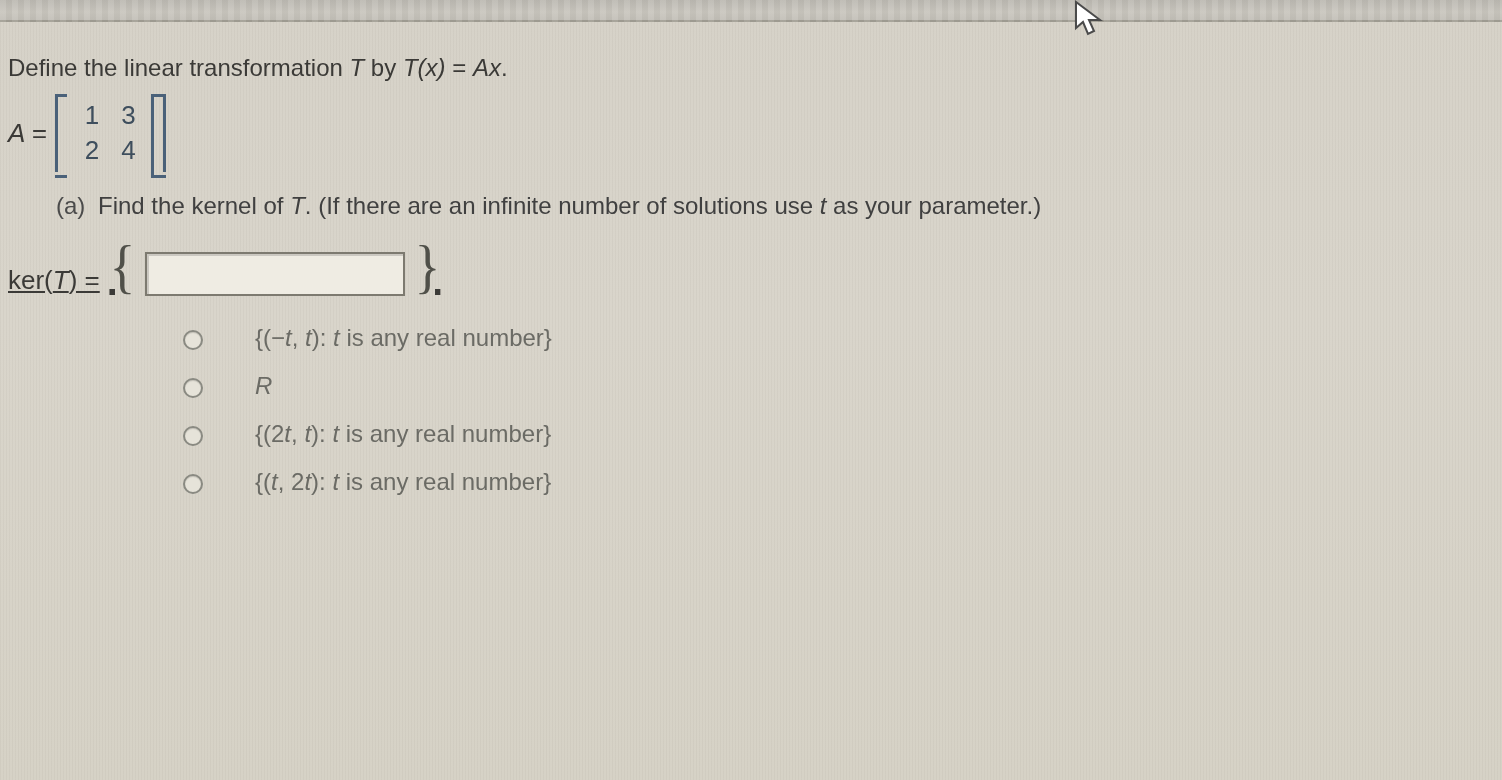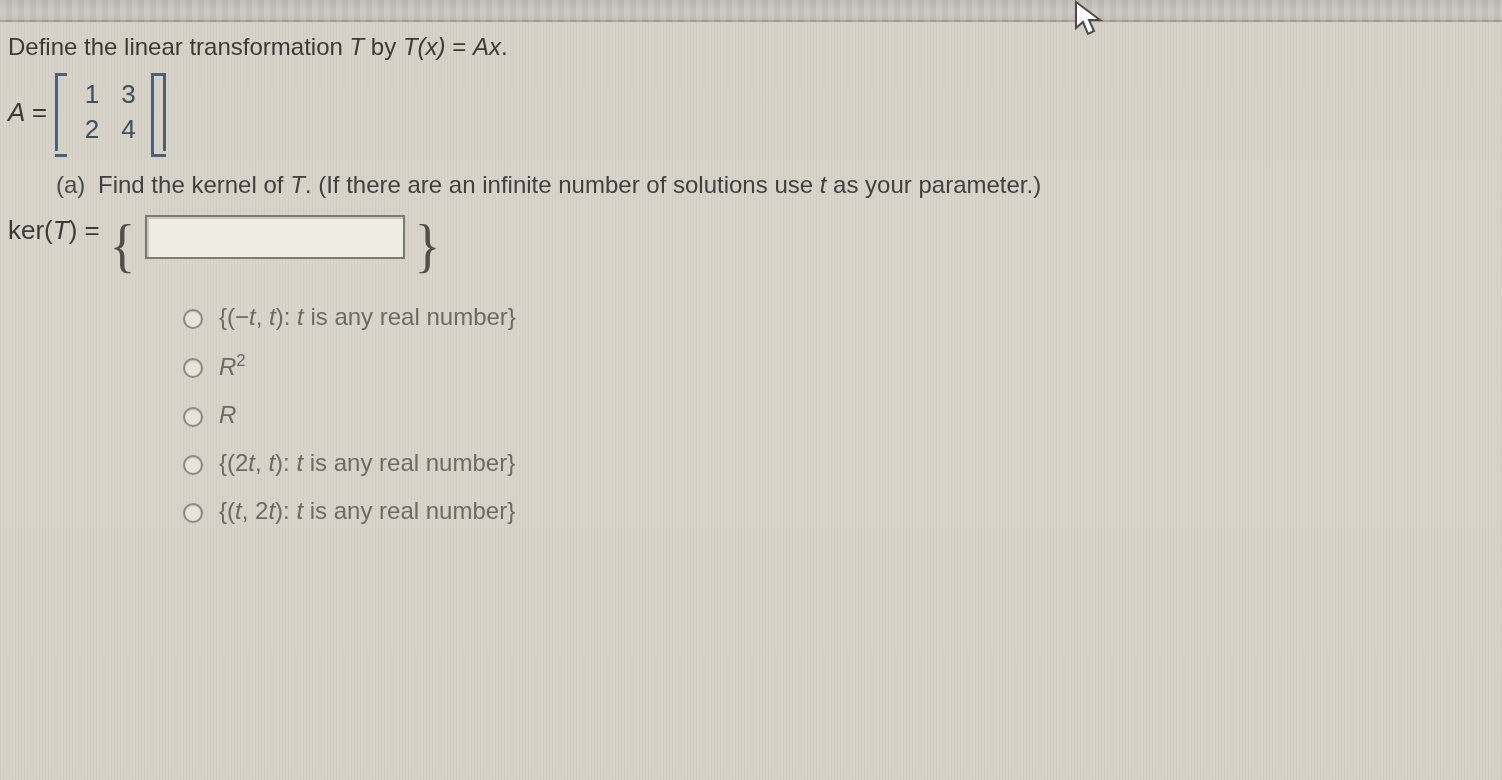--- a/index.html
+++ b/index.html
@@ -21,21 +21,21 @@
   .topbar::before{
     content:"";
     display:block;
     height:22px;
     background-image: repeating-linear-gradient(90deg,
       rgba(255,255,255,0.28) 0 6px,
       rgba(0,0,0,0.10) 6px 12px);
     opacity:.25;
   }
   .page {
-    padding: 7px 8px 20px 8px;
+    padding: 28px 8px 20px 8px;
   }
   .q-intro {
     font-size: 24px;
     color: #3b3a37;
     margin: 4px 0 12px 0;
   }
   .q-intro .ital { font-style: italic; }
   .indented { margin-left: 130px; }
   .matrix-row {
     display: flex;
@@ -75,42 +75,42 @@
     font-size: 26px; color:#3e4e5d;
   }
   .part-label {
     font-size: 24px; color:#404040;
     margin-top: 16px;
     margin-left: 48px;
   }
   .part-label .tag{ color:#4b4b4b; margin-right:6px; }
   .part-label .ital { font-style: italic; }
   .kerrow {
-    display:flex; align-items:flex-start;
+    display:flex; align-items:flex-end;
     margin: 16px 0 28px 0;
-    font-size: 26px; color:#3b3a37;
+    font-size: 26px; color:#3b3a37;text-decoration:underline;
   }
   .setbrace{
     font-size: 60px; line-height: 1;
     font-family: Georgia, "Times New Roman", serif;
     color:#505049; margin: 0 8px;
     transform: scaleX(0.9);
   }
   .ansbox{
     width: 260px; height: 44px;
     background: #efece3;
     border: 2px solid #7d7a70;
     box-shadow: inset 2px 2px 0 rgba(0,0,0,0.15);
     font-size: 22px; padding: 6px 8px;
   }
   .options { margin-top: 14px; }
   .opt {
     display:flex; align-items:center;
     margin: 14px 0 20px 40px;
-    font-size: 24px; color:#6b6b65;
+    font-size: 24px; color:#6b6b65;gap:36px;
   }
   .radio{
     -webkit-appearance:none; appearance:none;
     width:20px; height:20px; border-radius:50%;
     border:2px solid #8a8a82; background:#e6e3d9;
     margin-right:16px; cursor:pointer;
     box-shadow: inset 0 1px 1px rgba(0,0,0,0.15);
   }
   .opt .ital{ font-style: italic; }
   .sup{ font-size:0.7em; vertical-align: super; }
@@ -164,26 +164,20 @@
 
   <div class="indented options">
 
     <label class="opt">
       <input type="radio" name="range" class="radio" style="">
       <span>
         <span>{(−</span><span class="ital">t</span><span>, </span><span class="ital">t</span><span>): </span><span class="ital">t</span><span> is any real number}</span>
       </span>
     </label>
 
-    <label class="opt">
-      <input type="radio" name="range" class="radio" style="">
-      <span>
-        <span class="ital">R</span><span class="sup">2</span>
-      </span>
-    </label>
 
     <label class="opt">
       <input type="radio" name="range" class="radio" style="">
       <span class="ital">R</span>
     </label>
 
     <label class="opt">
       <input type="radio" name="range" class="radio" style="">
       <span>
         <span>{(2</span><span class="ital">t</span><span>, </span><span class="ital">t</span><span>): </span><span class="ital">t</span><span> is any real number}</span>

